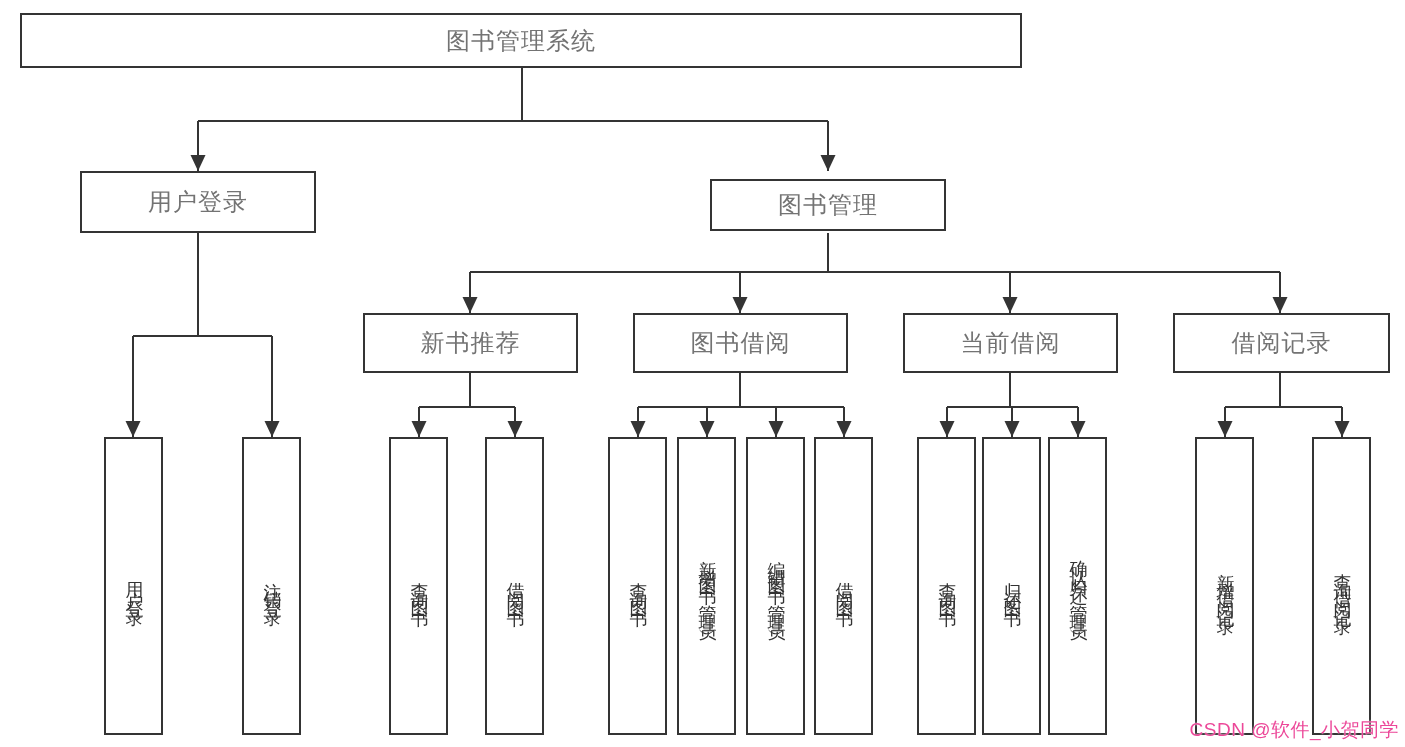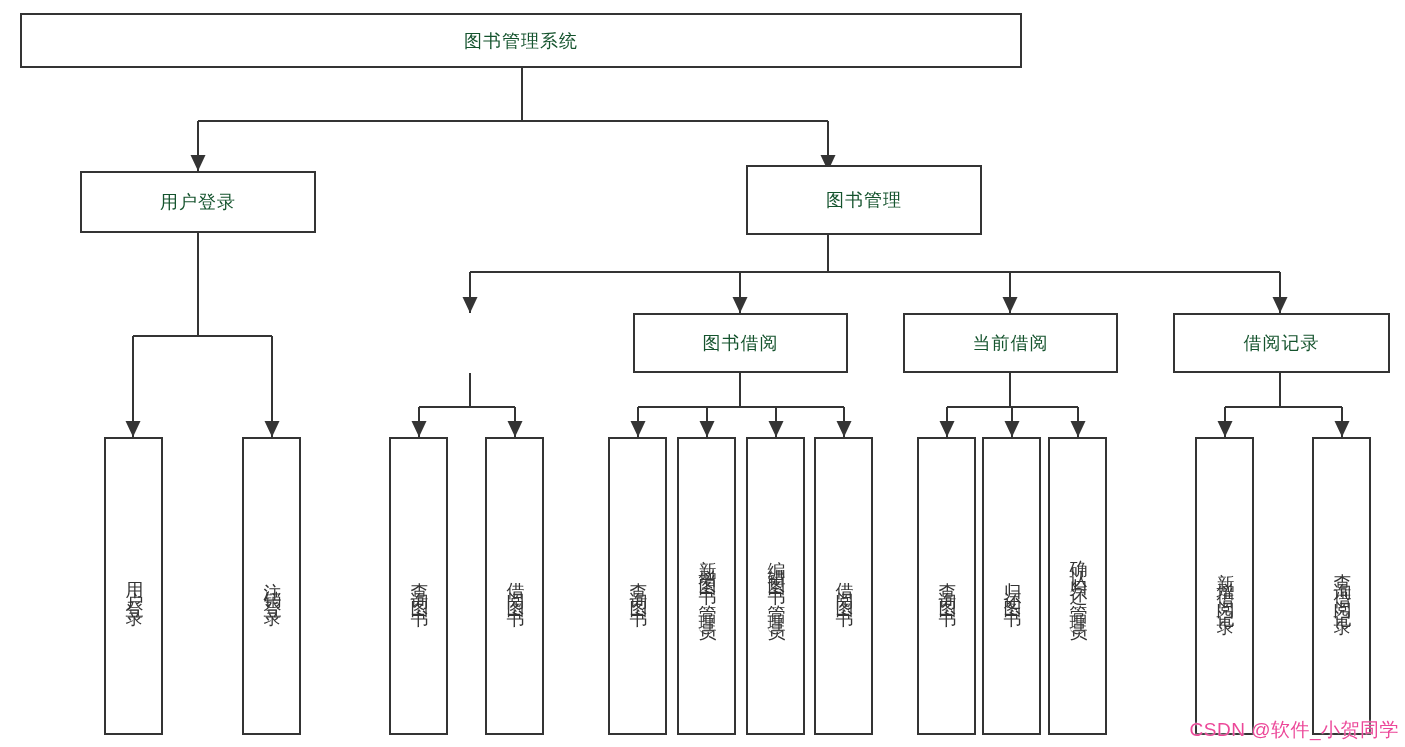--- a/index.html
+++ b/index.html
@@ -10,21 +10,21 @@
     font-family:"Liberation Sans", sans-serif;
     overflow:hidden;
   }
   svg.connectors { position:absolute; left:0; top:0; width:1405px; height:747px; }
   .hnode {
     position:absolute;
     box-sizing:border-box;
     background:#ffffff;
     border:2px solid #343434;
     display:flex; align-items:center; justify-content:center;
-    font-size:18px; color:#14532d;
+    font-size:24px; color:#737373;
     letter-spacing:1px;
     white-space:nowrap;
   }
   .vnode {
     position:absolute;
     box-sizing:border-box;
     background:#ffffff;
     border:2px solid #343434;
     display:flex; align-items:center; justify-content:center;
   }
@@ -86,22 +86,23 @@
       <line x1="1012" y1="407" x2="1012" y2="437" marker-end="url(#arrow)"></line>
       <line x1="1078" y1="407" x2="1078" y2="437" marker-end="url(#arrow)"></line>
       <line x1="1225" y1="407" x2="1225" y2="437" marker-end="url(#arrow)"></line>
       <line x1="1342" y1="407" x2="1342" y2="437" marker-end="url(#arrow)"></line>
     </g>
   </svg>
 
   <div class="hnode" style="left:20px; top:13px; width:1002px; height:55px;">图书管理系统</div>
 
   <div class="hnode" style="left:80px; top:171px; width:236px; height:62px;">用户登录</div>
-  <div class="hnode" style="left:710px; top:165px; width:236px; height:70px;margin-left:36px;">图书管理</div>
+  <div class="hnode" style="left:710px; top:179px; width:236px; height:52px;">图书管理</div>
 
+  <div class="hnode" style="left:363px; top:313px; width:215px; height:60px;">新书推荐</div>
   <div class="hnode" style="left:633px; top:313px; width:215px; height:60px;">图书借阅</div>
   <div class="hnode" style="left:903px; top:313px; width:215px; height:60px;">当前借阅</div>
   <div class="hnode" style="left:1173px; top:313px; width:217px; height:60px;">借阅记录</div>
 
   <div class="vnode" style="left:104px; top:437px; width:59px; height:298px;">
     <span class="vtext">用户登录</span>
   </div>
   <div class="vnode" style="left:242px; top:437px; width:59px; height:298px;">
     <span class="vtext">注销登录</span>
   </div>

